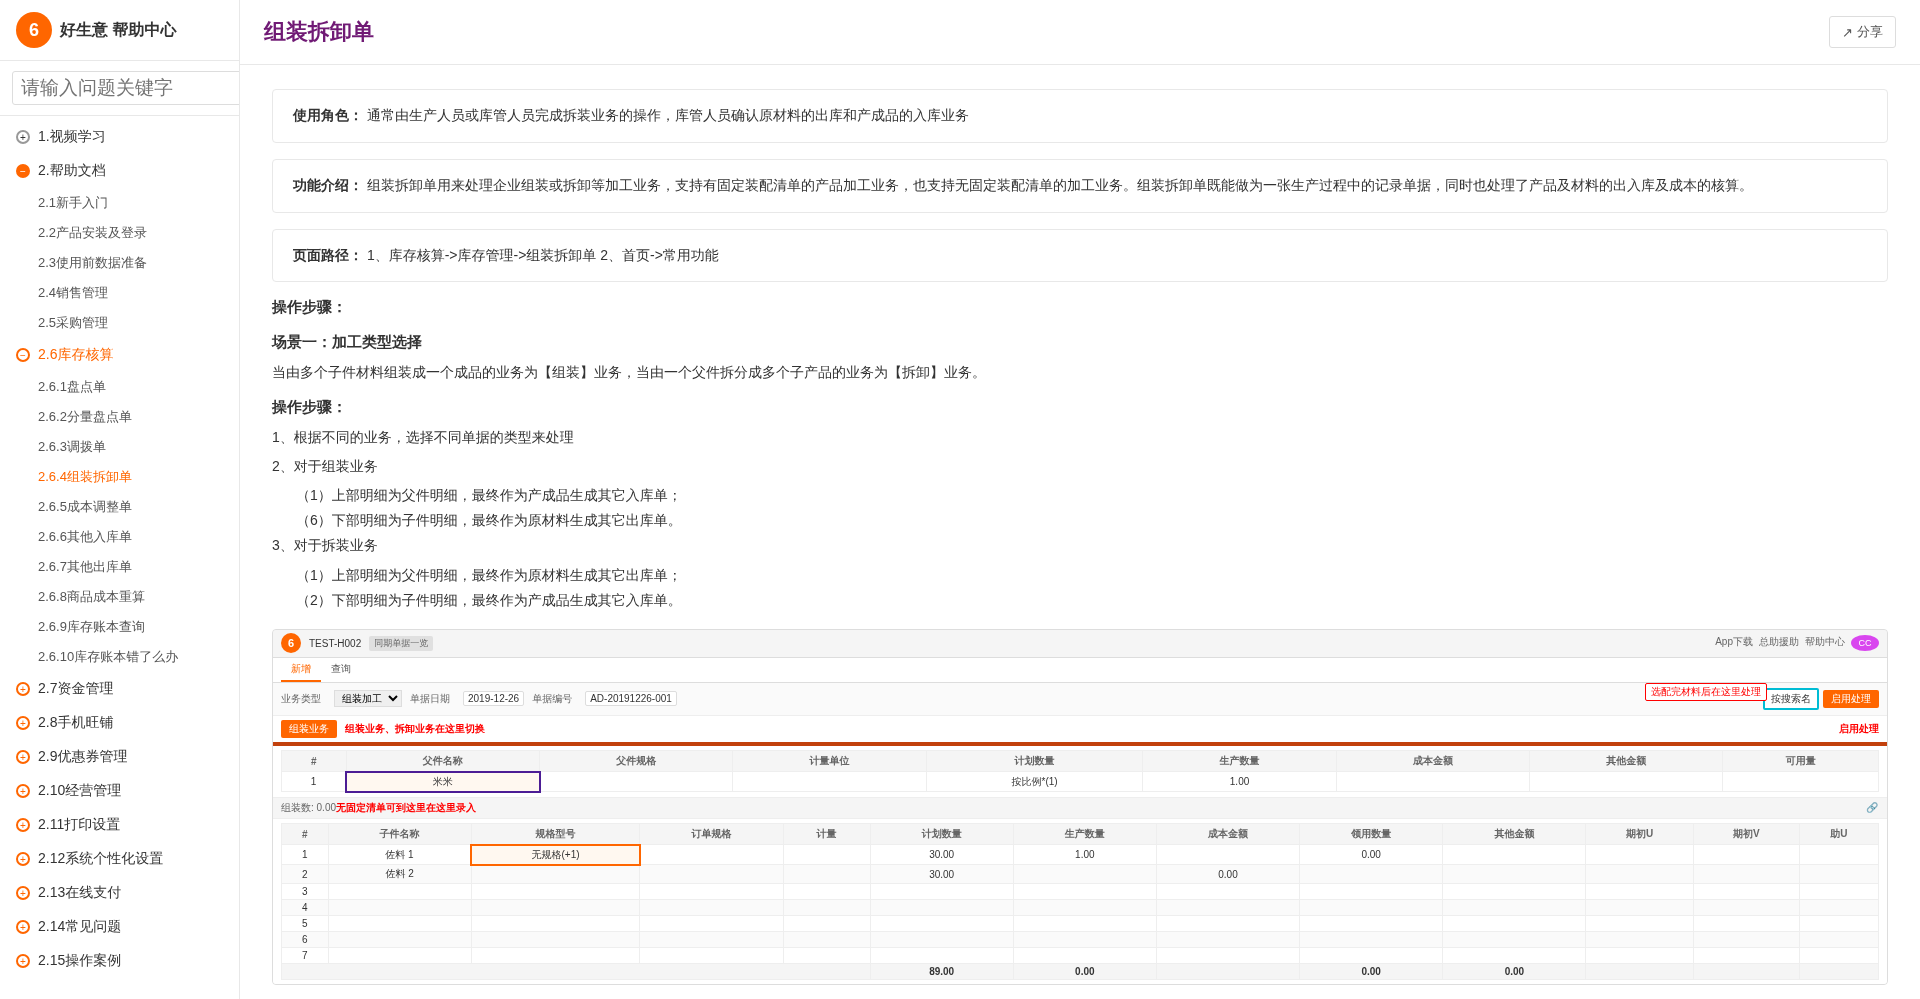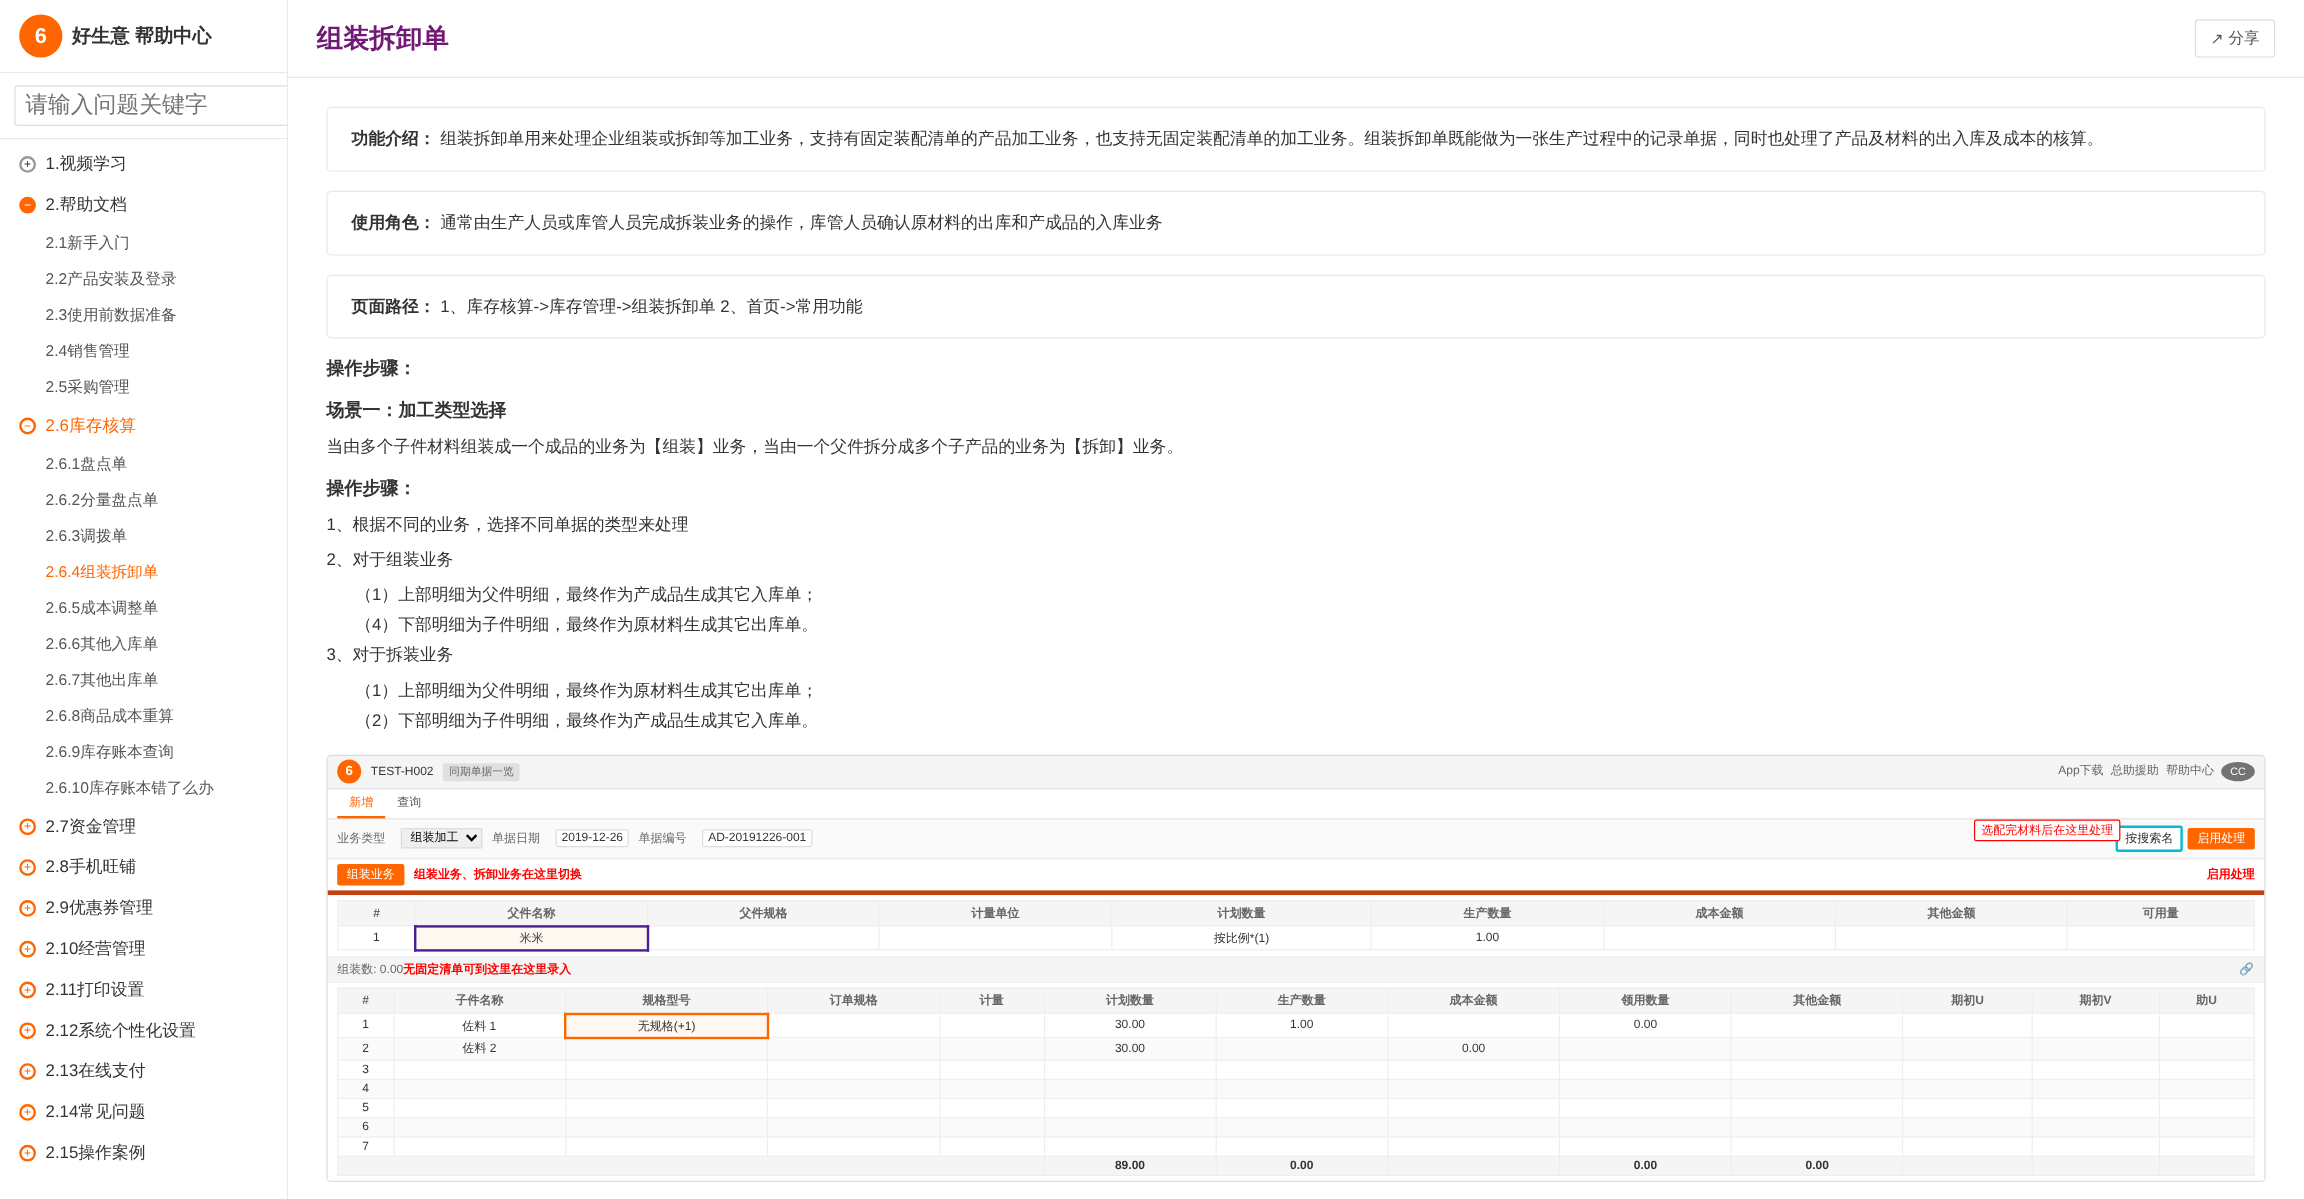--- a/index.html
+++ b/index.html
@@ -405,61 +405,61 @@
     <h1>组装拆卸单</h1>
     <button class="share-btn">
       <span>↗</span>
       <span>分享</span>
     </button>
   </div>
 
   <div class="main-content">
 
     <div class="info-box">
+      <span style="font-weight:bold;">使用角色：</span>
+      <span>通常由生产人员或库管人员完成拆装业务的操作，库管人员确认原材料的出库和产成品的入库业务</span>
+    </div>
+
+    <div class="info-box">
       <span style="font-weight:bold;">功能介绍：</span>
       <span>组装拆卸单用来处理企业组装或拆卸等加工业务，支持有固定装配清单的产品加工业务，也支持无固定装配清单的加工业务。组装拆卸单既能做为一张生产过程中的记录单据，同时也处理了产品及材料的出入库及成本的核算。</span>
-    </div>
-
-    <div class="info-box">
-      <span style="font-weight:bold;">使用角色：</span>
-      <span>通常由生产人员或库管人员完成拆装业务的操作，库管人员确认原材料的出库和产成品的入库业务</span>
     </div>
 
     <div class="info-box">
       <span style="font-weight:bold;">页面路径：</span>
       <span>1、库存核算-&gt;库存管理-&gt;组装拆卸单  2、首页-&gt;常用功能</span>
     </div>
 
     <div class="steps-title">操作步骤：</div>
 
     <div class="scenario-title">场景一：加工类型选择</div>
     <p class="content-para">
       <span>当由多个子件材料组装成一个成品的业务为【组装】业务，当由一个父件拆分成多个子产品的业务为【拆卸】业务。</span>
     </p>
     <div class="steps-title">操作步骤：</div>
     <div class="step-item">1、根据不同的业务，选择不同单据的类型来处理</div>
     <div class="step-item">2、对于组装业务</div>
     <div class="sub-step">（1）上部明细为父件明细，最终作为产成品生成其它入库单；</div>
-    <div class="sub-step">（4）下部明细为子件明细，最终作为原材料生成其它出库单。</div>
+    <div class="sub-step">（6）下部明细为子件明细，最终作为原材料生成其它出库单。</div>
     <div class="step-item">3、对于拆装业务</div>
     <div class="sub-step">（1）上部明细为父件明细，最终作为原材料生成其它出库单；</div>
     <div class="sub-step">（2）下部明细为子件明细，最终作为产成品生成其它入库单。</div>
 
     <div class="screenshot-container">
       <div class="mock-app" style="position:relative;">
 
         <div class="mock-topbar">
           <div class="mock-topbar-logo">6</div>
           <span style="font-size:10px;color:#333;">TEST-H002</span>
           <span style="font-size:9px;color:#666; background:#e0e0e0;padding:1px 5px;border-radius:2px;">同期单据一览</span>
           <div class="mock-topbar-icons">
             <span>App下载</span>
             <span>总助援助</span>
             <span>帮助中心</span>
-            <span style="background:#737373;color:#fff;border-radius:50%;width:28px;height:16px;display:inline-flex;align-items:center;justify-content:center;font-size:9px;">CC</span>
+            <span style="background:#d946ef;color:#fff;border-radius:50%;width:28px;height:16px;display:inline-flex;align-items:center;justify-content:center;font-size:9px;">CC</span>
           </div>
         </div>
 
         <div style="display:flex;align-items:center;background:#fff;border-bottom:1px solid #ddd;padding:0 8px;">
           <div class="mock-tab active" style="font-size:10px;padding:4px 10px;border-bottom:2px solid #f60;color:#f60;">新增</div>
           <div class="mock-tab" style="font-size:10px;padding:4px 10px;color:#555;">查询</div>
         </div>
 
         <div style="display:flex;align-items:center;gap:8px;padding:5px 8px;background:#fafafa;border-bottom:1px solid #eee;flex-wrap:wrap;position:relative;">
           <div class="mock-field">

